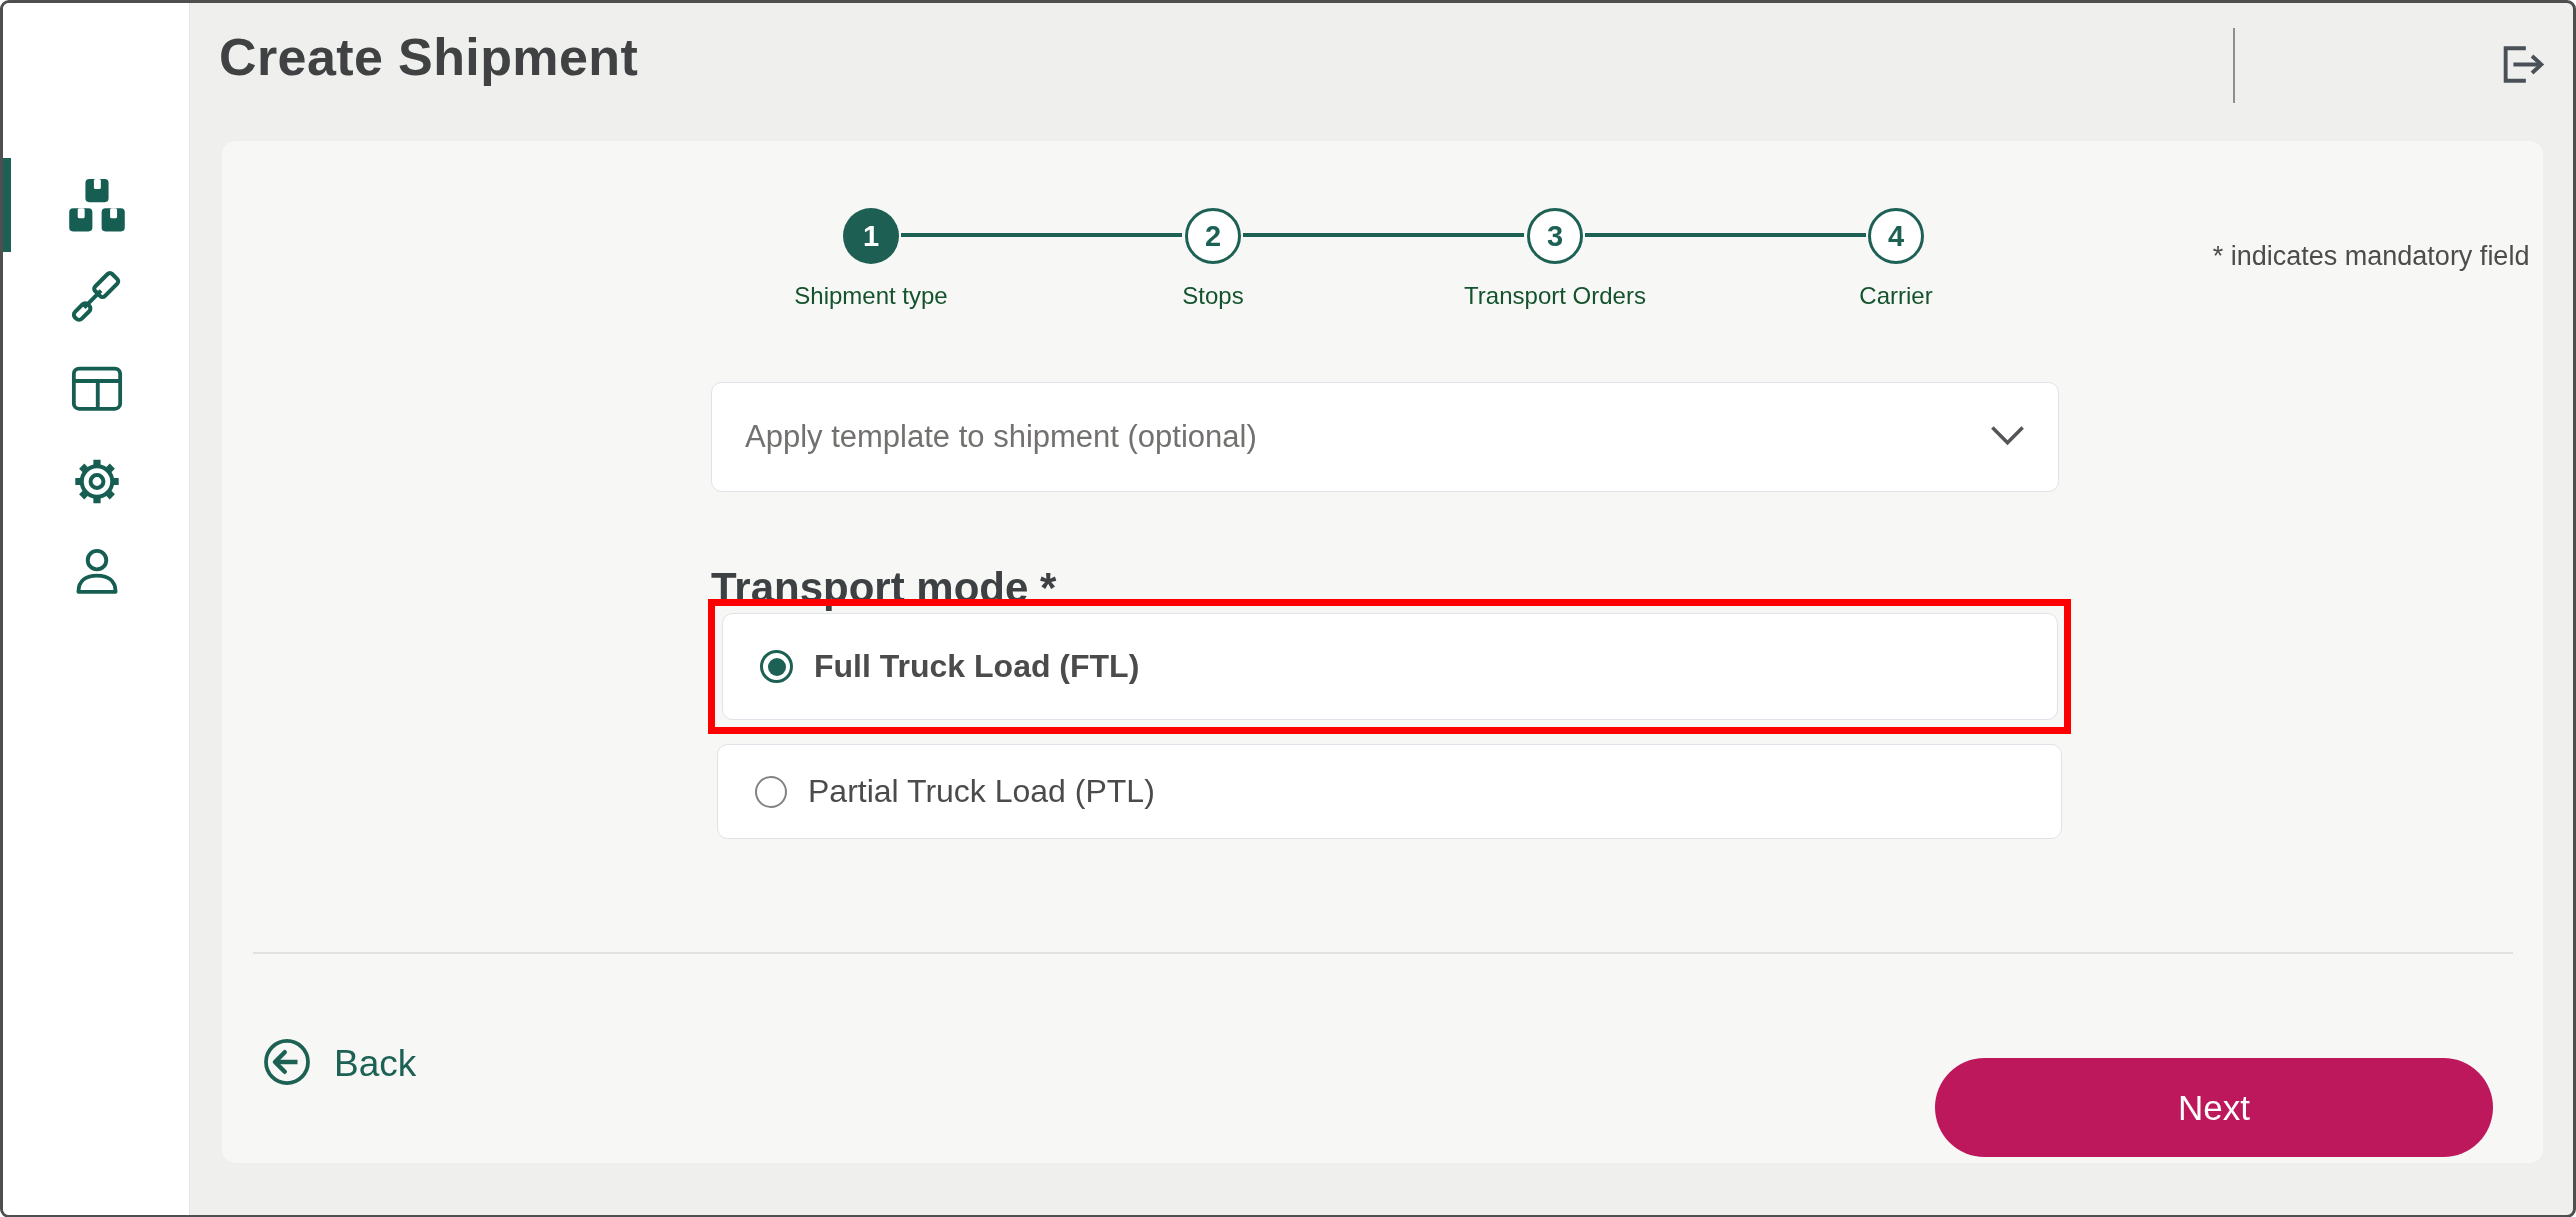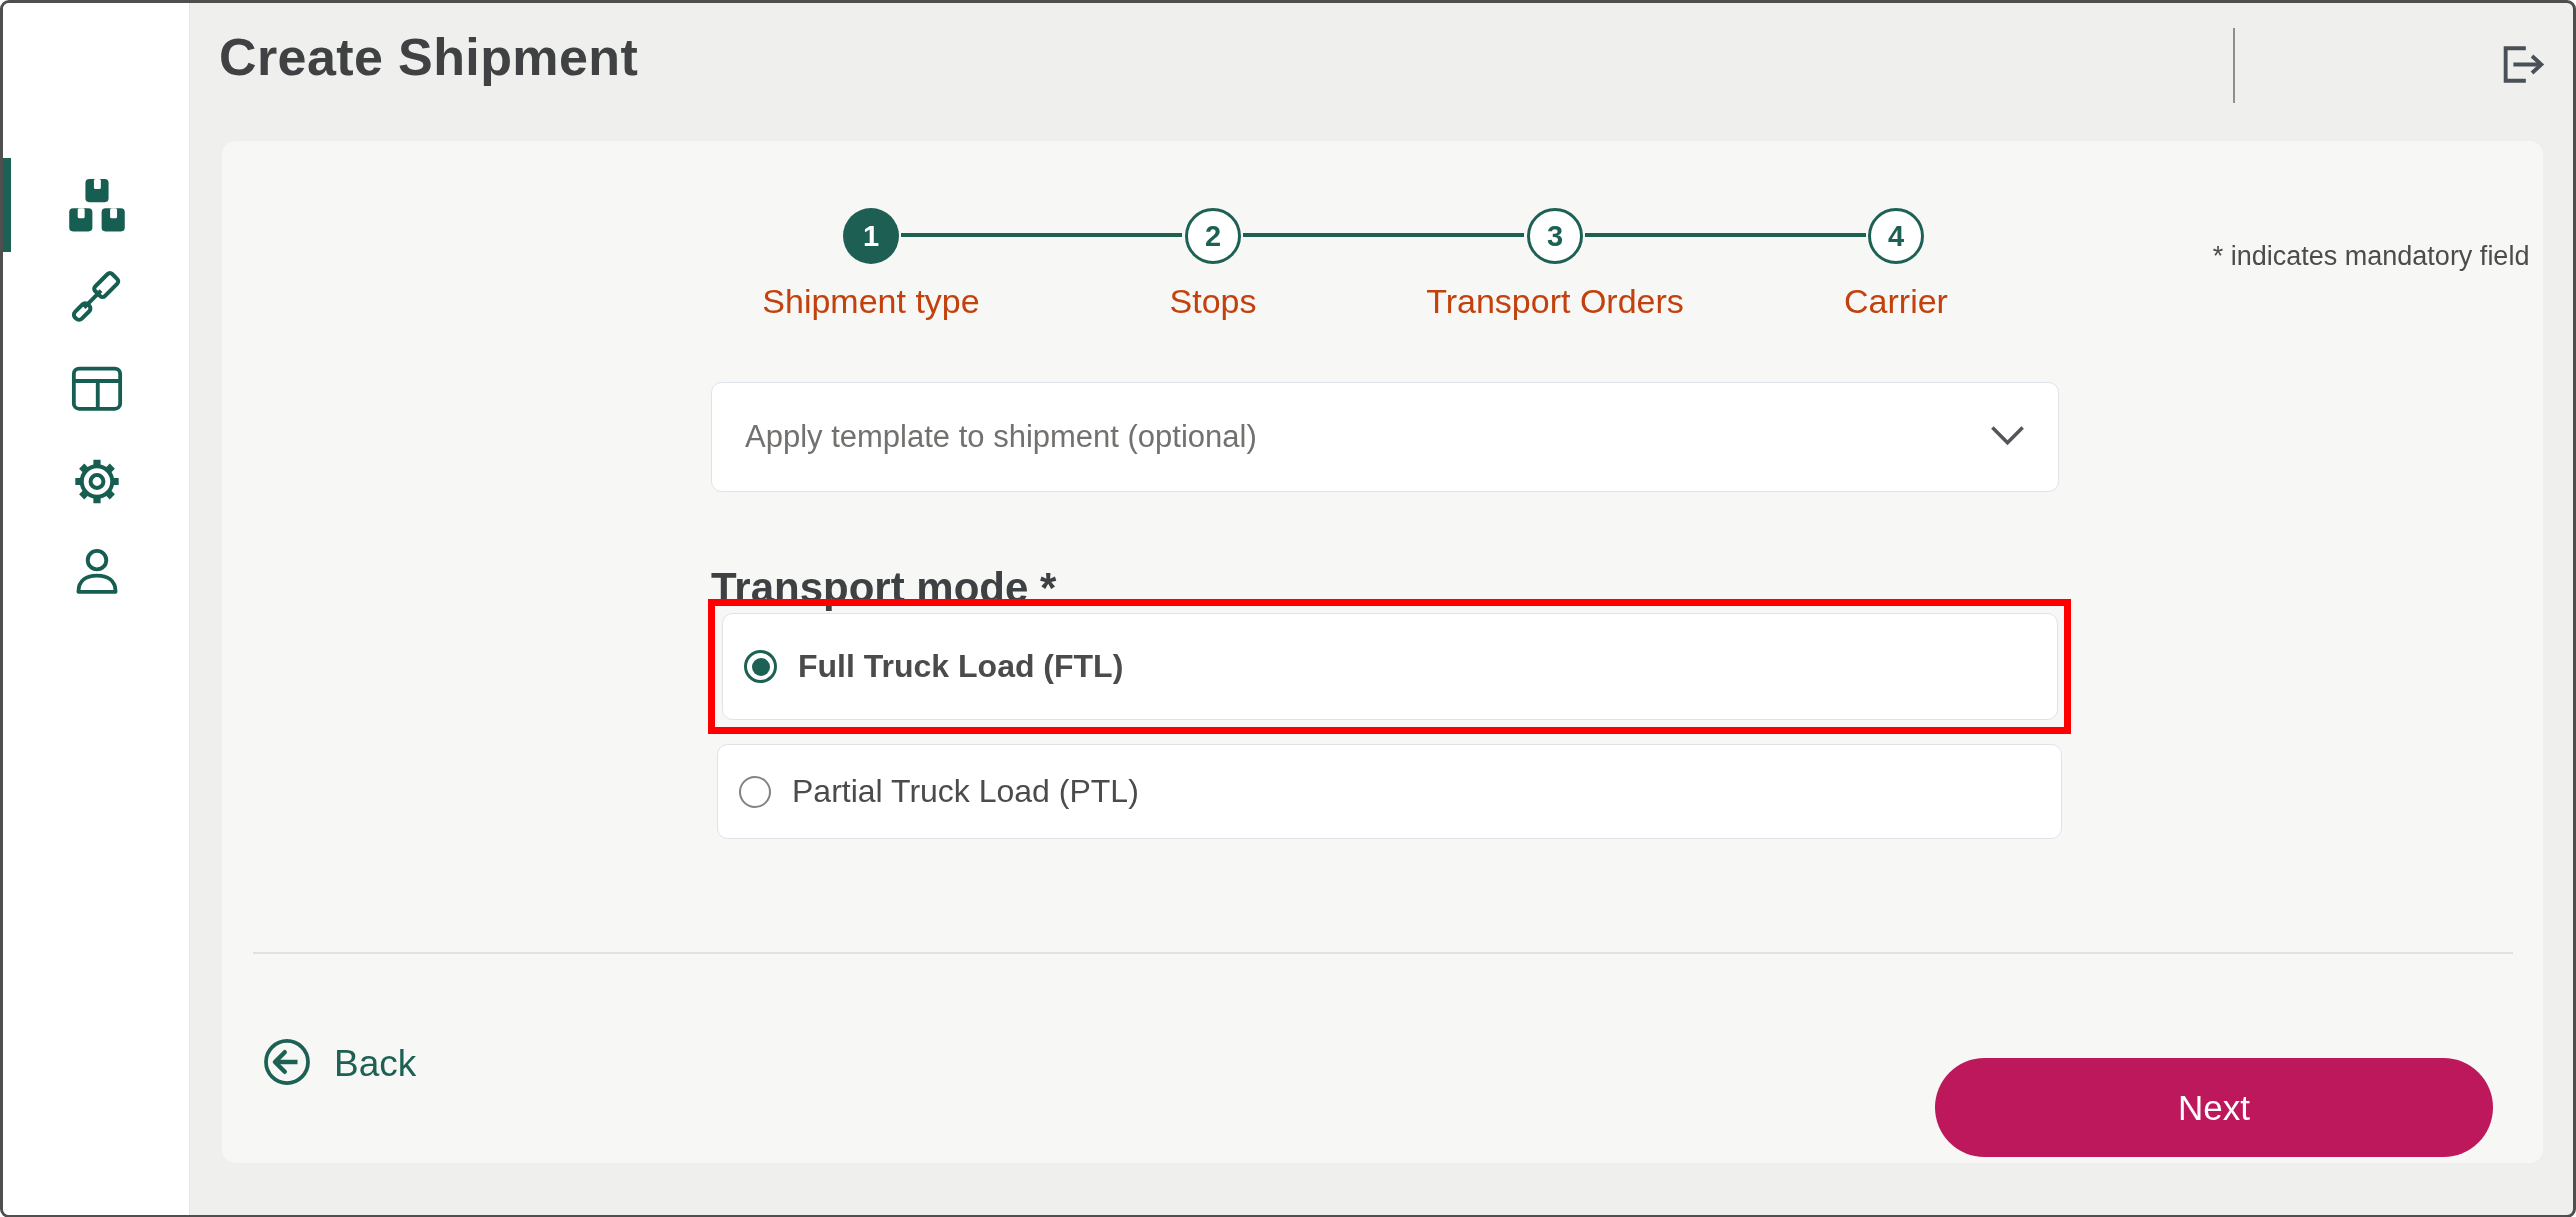--- a/index.html
+++ b/index.html
@@ -44,42 +44,42 @@
   .step-circle {
     position:absolute; top:67px; width:56px; height:56px; border-radius:50%;
     display:flex; align-items:center; justify-content:center;
     font-size:29px; font-weight:bold;
   }
   .step-circle.active { background:#1e5f53; color:#ffffff; }
   .step-circle.upcoming { background:#ffffff; color:#1d6154; border:3px solid #1d6154; }
   .step-connector { position:absolute; top:92px; height:3.8px; background:#1d6154; }
   .step-label {
     position:absolute; top:141px; width:378px; text-align:center;
-    font-size:34px; color:#c2410c;
+    font-size:24px; color:#14532d;
   }
 
   .mandatory-note { position:absolute; right:13.6px; top:100px; font-size:27px; color:#4c4c4c;margin-left:28px; }
 
   
   .dropdown {
     position:absolute; left:489px; top:241px; width:1348px; height:110px;
     background:#ffffff; border:1.5px solid #dde3e9; border-radius:10.6px;
     display:flex; align-items:center; justify-content:space-between;
     padding:0 33px; cursor:pointer;
   }
   .dropdown-text { font-size:31px; color:#73716f; }
 
   .section-heading {
     position:absolute; left:489px; top:377px; font-size:42px; font-weight:bold; color:#3e4143;margin-top:46px;
   }
 
   
   .option {
     position:absolute; background:#ffffff; border:1.5px solid #dde3e9; border-radius:10.6px;
-    display:flex; align-items:center; padding-left:21px; gap:21px; cursor:pointer;
+    display:flex; align-items:center; padding-left:37px; gap:21px; cursor:pointer;
   }
   .option-ftl { left:500px; top:472px; width:1336px; height:107px; z-index:2; }
   .option-ptl { left:495px; top:603px; width:1345px; height:95px; }
   .option-label { font-size:32px; color:#4b4b4b; }
   .option-label.bold { font-weight:bold; }
   .red-frame {
     position:absolute; left:486px; top:458px; width:1363px; height:135px;
     border:7.6px solid #fe0000; z-index:3; pointer-events:none;
   }
 

